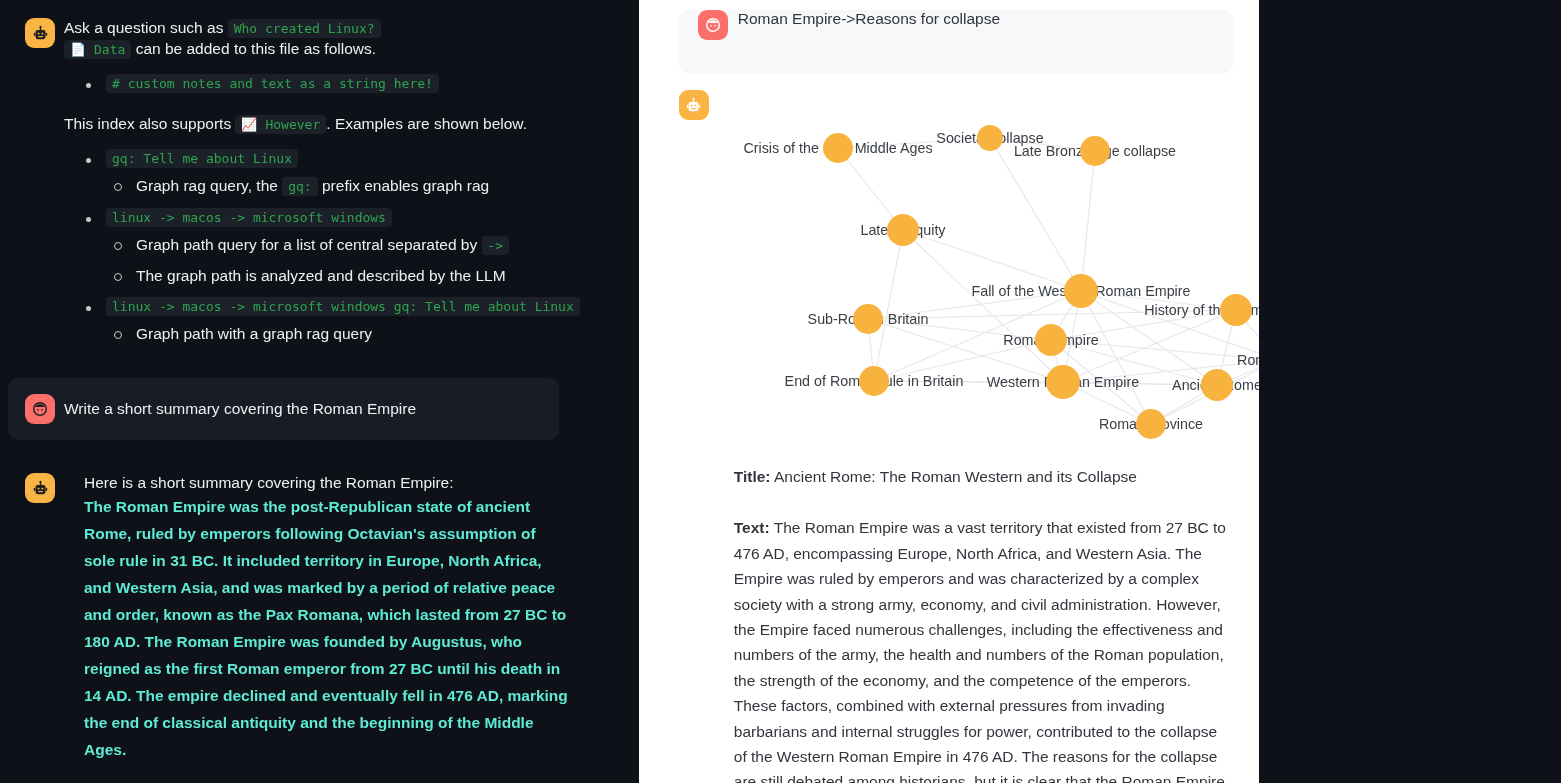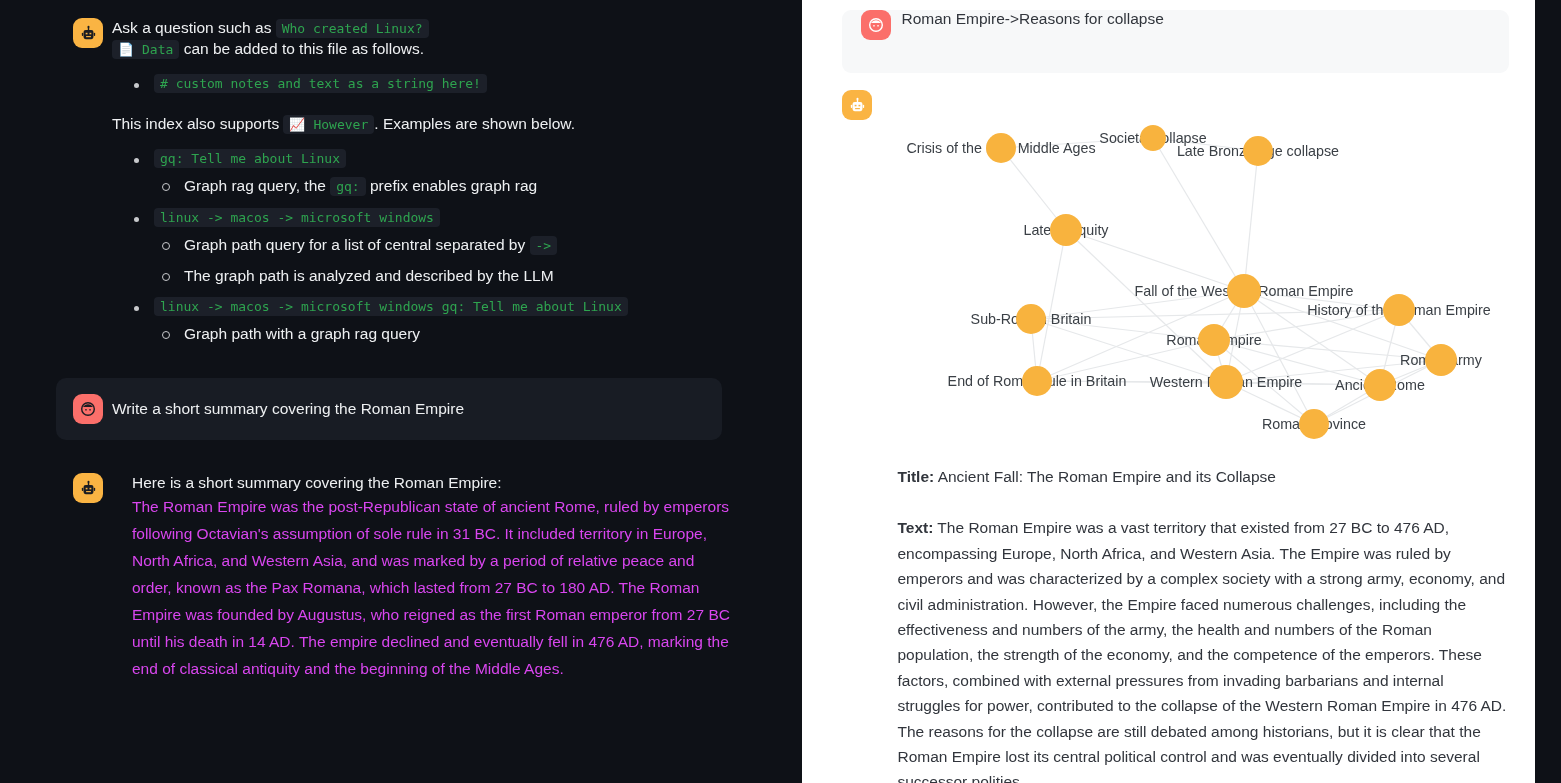--- a/index.html
+++ b/index.html
@@ -3,21 +3,21 @@
 <meta charset="utf-8">
 <style>
   * { box-sizing: border-box; }
   html, body { margin:0; padding:0; }
   body {
     width: 1561px; height: 783px;
     background: #0e1117;
     font-family: "Liberation Sans", sans-serif;
     overflow: hidden;
   }
-  .app { display:flex; width:1487px; height:783px;margin-left:48px; }
+  .app { display:flex; width:1259px; height:783px; }
 
   
   .left-pane {
     width: 792px; height: 783px;
     background:#0e1117;
     color:#e9eaec;
     position:relative;
     overflow:hidden;
   }
   .msg { display:flex; align-items:flex-start; padding: 0; }
@@ -70,22 +70,22 @@
   .user-card {
     background:#181c24;
     border-radius:10px;
     margin: 23px 80px 0 8px;
     padding: 16px 0 16px 0;
     display:flex; align-items:center;
   }
   .user-card .avatar { margin-left:17px; margin-top:0; }
   .user-card .utext { font-size:15.5px; color:#eef0f2; padding-left:9px; }
   .summary-para {
-    font-size:15.5px; line-height:27px; color:#d946ef;
-    margin-top:24px; text-align:left;
+    font-size:15.5px; line-height:27px; color:#5eead4;
+    margin-top:24px; text-align:left;font-weight:bold;
   }
 
   
   .right-pane {
     width:769px; height:783px;
     background:#ffffff;
     color:#2b2f36;
     position:relative;
     overflow:hidden;
   }
@@ -301,17 +301,17 @@
             <circle cx="1431" cy="370" r="16" fill="#F8B33E"></circle>
             <circle cx="1027" cy="391" r="15" fill="#F8B33E"></circle>
             <circle cx="1216" cy="392" r="17" fill="#F8B33E"></circle>
             <circle cx="1370" cy="395" r="16" fill="#F8B33E"></circle>
             <circle cx="1304" cy="434" r="15" fill="#F8B33E"></circle>
           </g>
         </svg>
     </div>
 
     <div class="rp-text">
-      <p class="rp-line title"><b>Title:</b><span> Ancient Fall: The Roman Empire and its Collapse</span></p>
+      <p class="rp-line title"><b>Title:</b><span> Ancient Rome: The Roman Western and its Collapse</span></p>
       <p class="rp-line text"><b>Text:</b><span> The Roman Empire was a vast territory that existed from 27 BC to 476 AD, encompassing Europe, North Africa, and Western Asia. The Empire was ruled by emperors and was characterized by a complex society with a strong army, economy, and civil administration. However, the Empire faced numerous challenges, including the effectiveness and numbers of the army, the health and numbers of the Roman population, the strength of the economy, and the competence of the emperors. These factors, combined with external pressures from invading barbarians and internal struggles for power, contributed to the collapse of the Western Roman Empire in 476 AD. The reasons for the collapse are still debated among historians, but it is clear that the Roman Empire lost its central political control and was eventually divided into several successor polities.</span></p>
     </div>
   </div>
 </div>
 
 </body></html>

